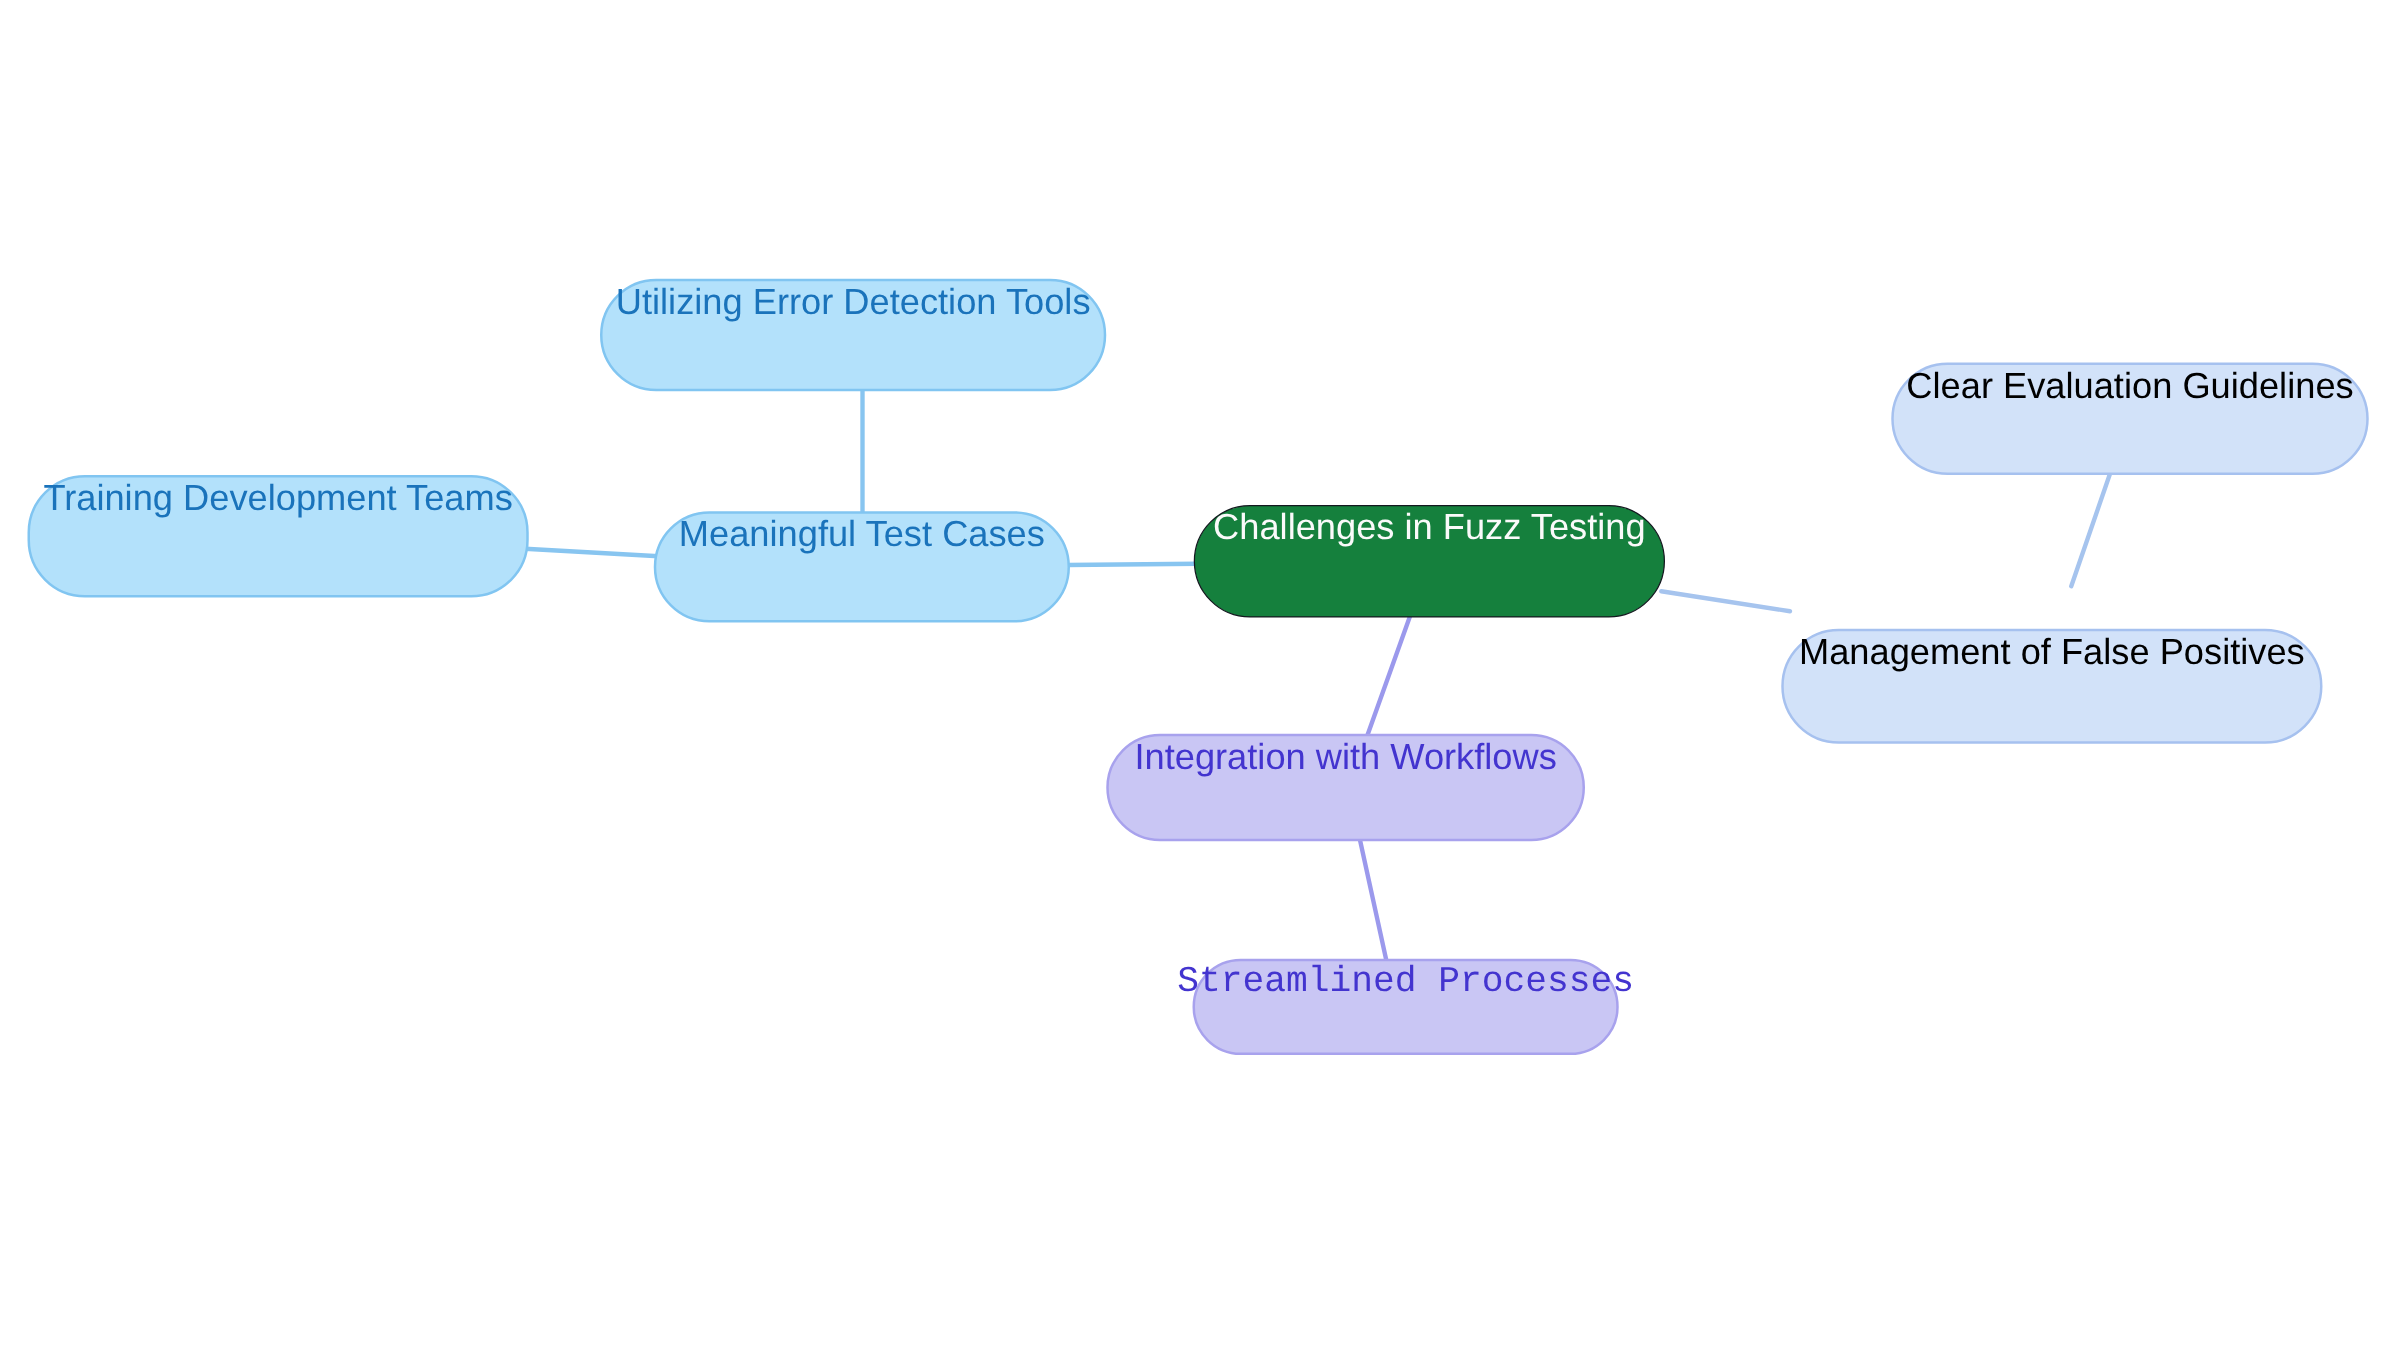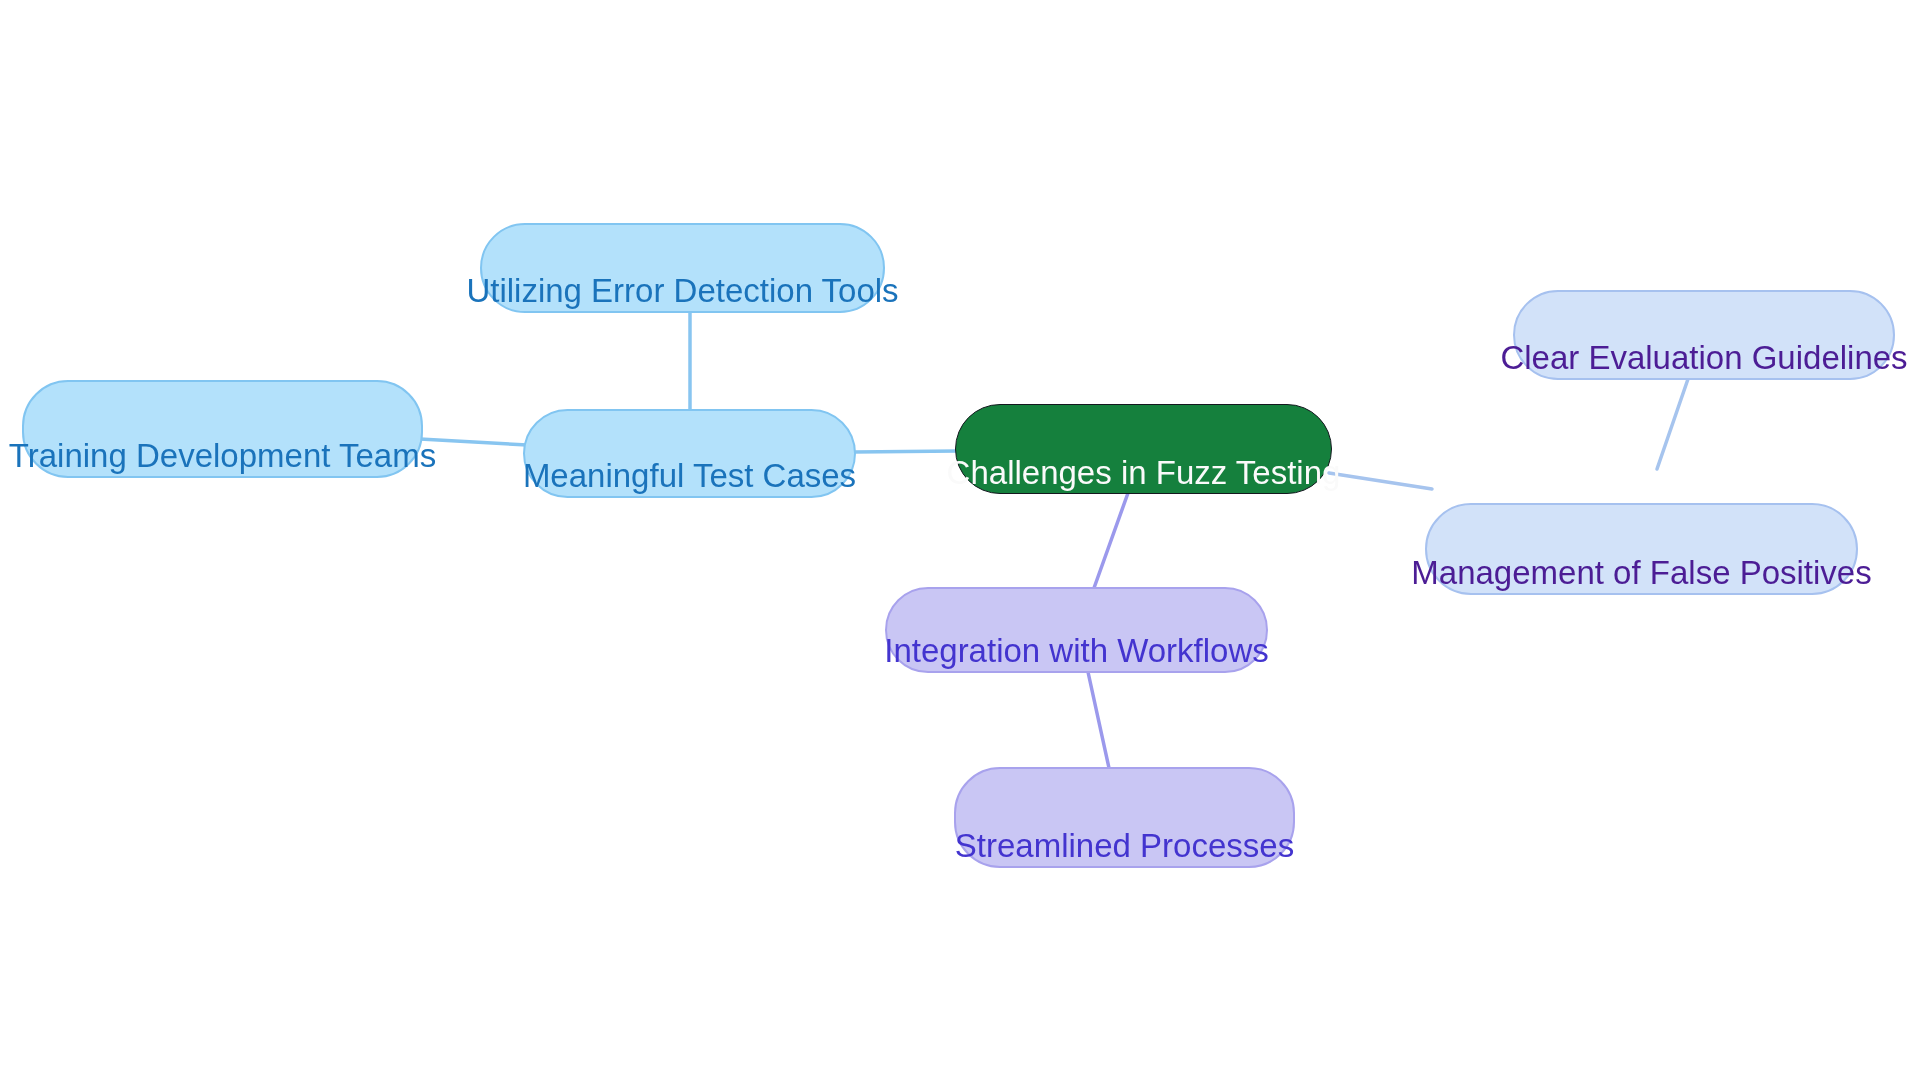--- a/index.html
+++ b/index.html
@@ -18,62 +18,62 @@
     position: absolute;
     left: 0; top: 0;
     width: 1920px; height: 1083px;
     z-index: 1;
   }
 
   .node {
     position: absolute;
     z-index: 2;
     display: flex;
-    align-items: flex-end;
+    align-items: flex-start;
     justify-content: center;
     border-radius: 46px;
-    font-size: 33px;
+    font-size: 29px;
     line-height: 1.2;
     white-space: nowrap;
     cursor: default;
   }
 
   .node-root {
     background: #15803d;
     color: #fafafa;
     border: 1px solid #14181f;
   }
 
   .node-blue {
     background: #b3e1fb;
     border: 2px solid #81c5f1;
     color: #1a73bb;
   }
 
   .node-periwinkle {
     background: #d2e2f9;
     border: 2px solid #a6c1ef;
-    color: #4c1d95;
+    color: #000000;
   }
 
   .node-purple {
     background: #c9c6f4;
     border: 2px solid #a8a2ed;
     color: #4334cf;
   }
 
   
   #node-root         { left: 955px;  top: 404px; width: 377px; height: 90px; }
   #node-meaningful   { left: 523px;  top: 409px; width: 333px; height: 89px; }
   #node-utilizing    { left: 480px;  top: 223px; width: 405px; height: 90px; }
   #node-training     { left: 22px;   top: 380px; width: 401px; height: 98px; }
   #node-management   { left: 1425px; top: 467px; width: 433px; height: 92px; margin-top: 36px; }
   #node-clear        { left: 1513px; top: 290px; width: 382px; height: 90px; }
   #node-integration  { left: 885px;  top: 587px; width: 383px; height: 86px; }
-  #node-streamlined  { left: 954px;  top: 767px; width: 341px; height: 101px; }
+  #node-streamlined  { left: 954px;  top: 767px; width: 341px; height: 77px; font-family: Liberation Mono, monospace; }
 </style>
 </head>
 <body>
 
 <div class="canvas">
 
   <svg class="edges" viewBox="0 0 1920 1083" xmlns="http://www.w3.org/2000/svg">
     <line x1="690" y1="311" x2="690" y2="412" stroke="#88c5f0" stroke-width="3.5" stroke-linecap="round"></line>
     <line x1="420" y1="439" x2="527" y2="445" stroke="#88c5f0" stroke-width="3.5" stroke-linecap="round"></line>
     <line x1="854" y1="452" x2="958" y2="451" stroke="#88c5f0" stroke-width="3.5" stroke-linecap="round"></line>

